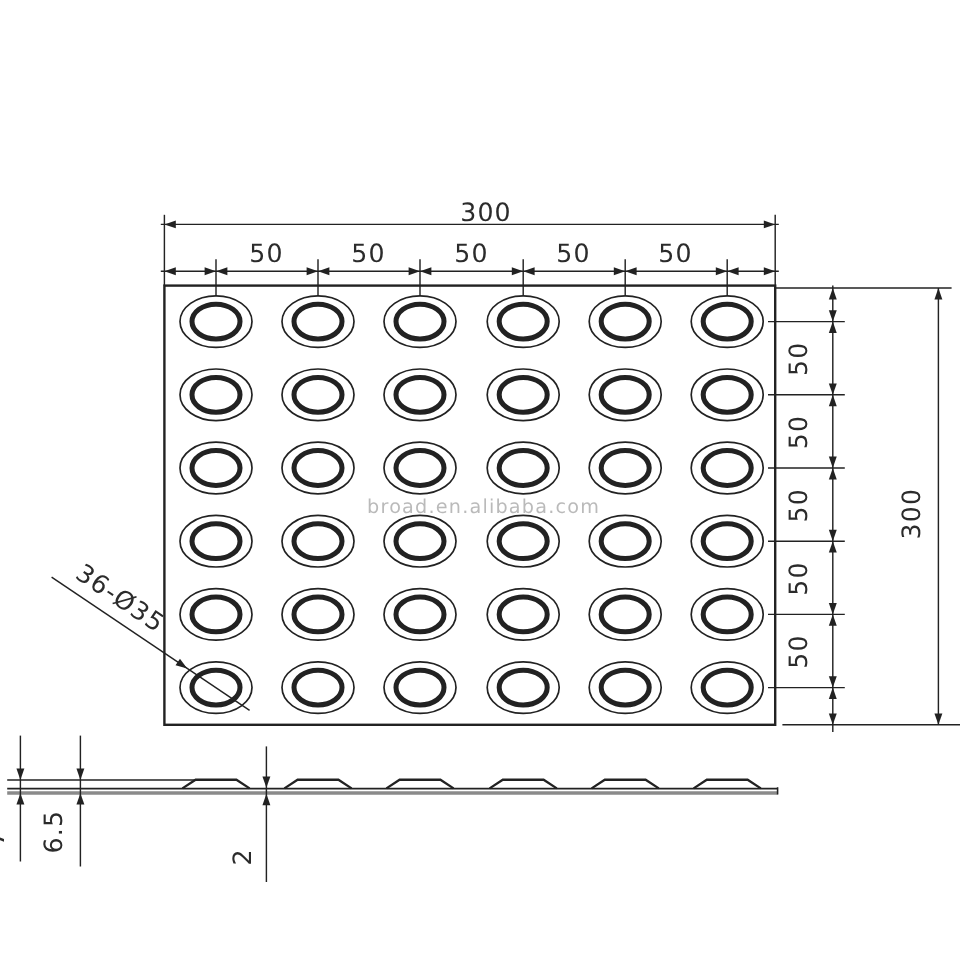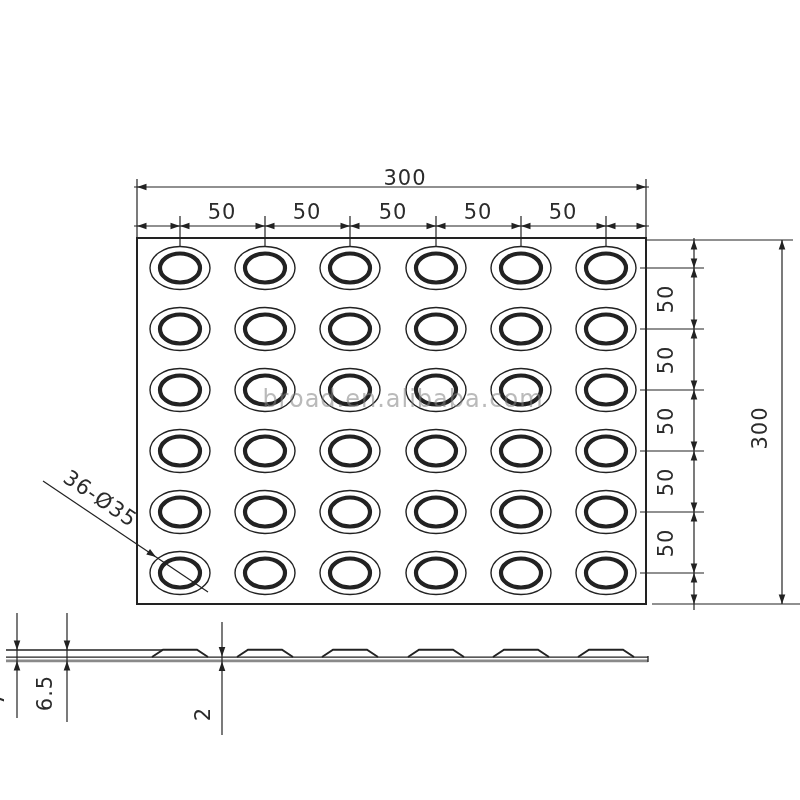--- a/index.html
+++ b/index.html
@@ -3,22 +3,22 @@
 <meta charset="utf-8">
 <style>
   html,body{margin:0;padding:0;background:#fff;}
   #canvas{position:relative;width:800px;height:792px;background:#ffffff;overflow:hidden;
           font-family:"DejaVu Sans",sans-serif;}
   #drawing-svg{position:absolute;left:0;top:0;z-index:1;}
   .dim-label{position:absolute;z-index:3;font-size:21px;color:#2b2b2b;white-space:nowrap;
              transform:translate(-50%,-50%);line-height:1;letter-spacing:1px;}
   .rot{transform:translate(-50%,-50%) rotate(-90deg);}
   .callout{transform:translate(-50%,-50%) rotate(34deg);}
-  .watermark{position:absolute;z-index:5;font-size:24px;letter-spacing:1px;
-             color:rgba(130,130,130,0.55);transform:translate(-50%,-50%);white-space:nowrap;}
+  .watermark{position:absolute;z-index:5;font-size:16px;letter-spacing:1px;
+             color:rgba(130,130,130,0.55);transform:translate(-50%,-50%);white-space:nowrap;margin-top:23px;}
 </style>
 </head>
 <body>
 
 <div id="canvas">
   <svg id="drawing-svg" width="800" height="800" viewBox="0 0 800 800">
       <rect x="137" y="238" width="509" height="366" fill="none" stroke="#222" stroke-width="2"></rect>
       <ellipse cx="180" cy="268" rx="30" ry="21.5" fill="none" stroke="#222" stroke-width="1.4"></ellipse>
       <ellipse cx="180" cy="268" rx="20" ry="14.5" fill="none" stroke="#222" stroke-width="4.2"></ellipse>
       <ellipse cx="265" cy="268" rx="30" ry="21.5" fill="none" stroke="#222" stroke-width="1.4"></ellipse>

